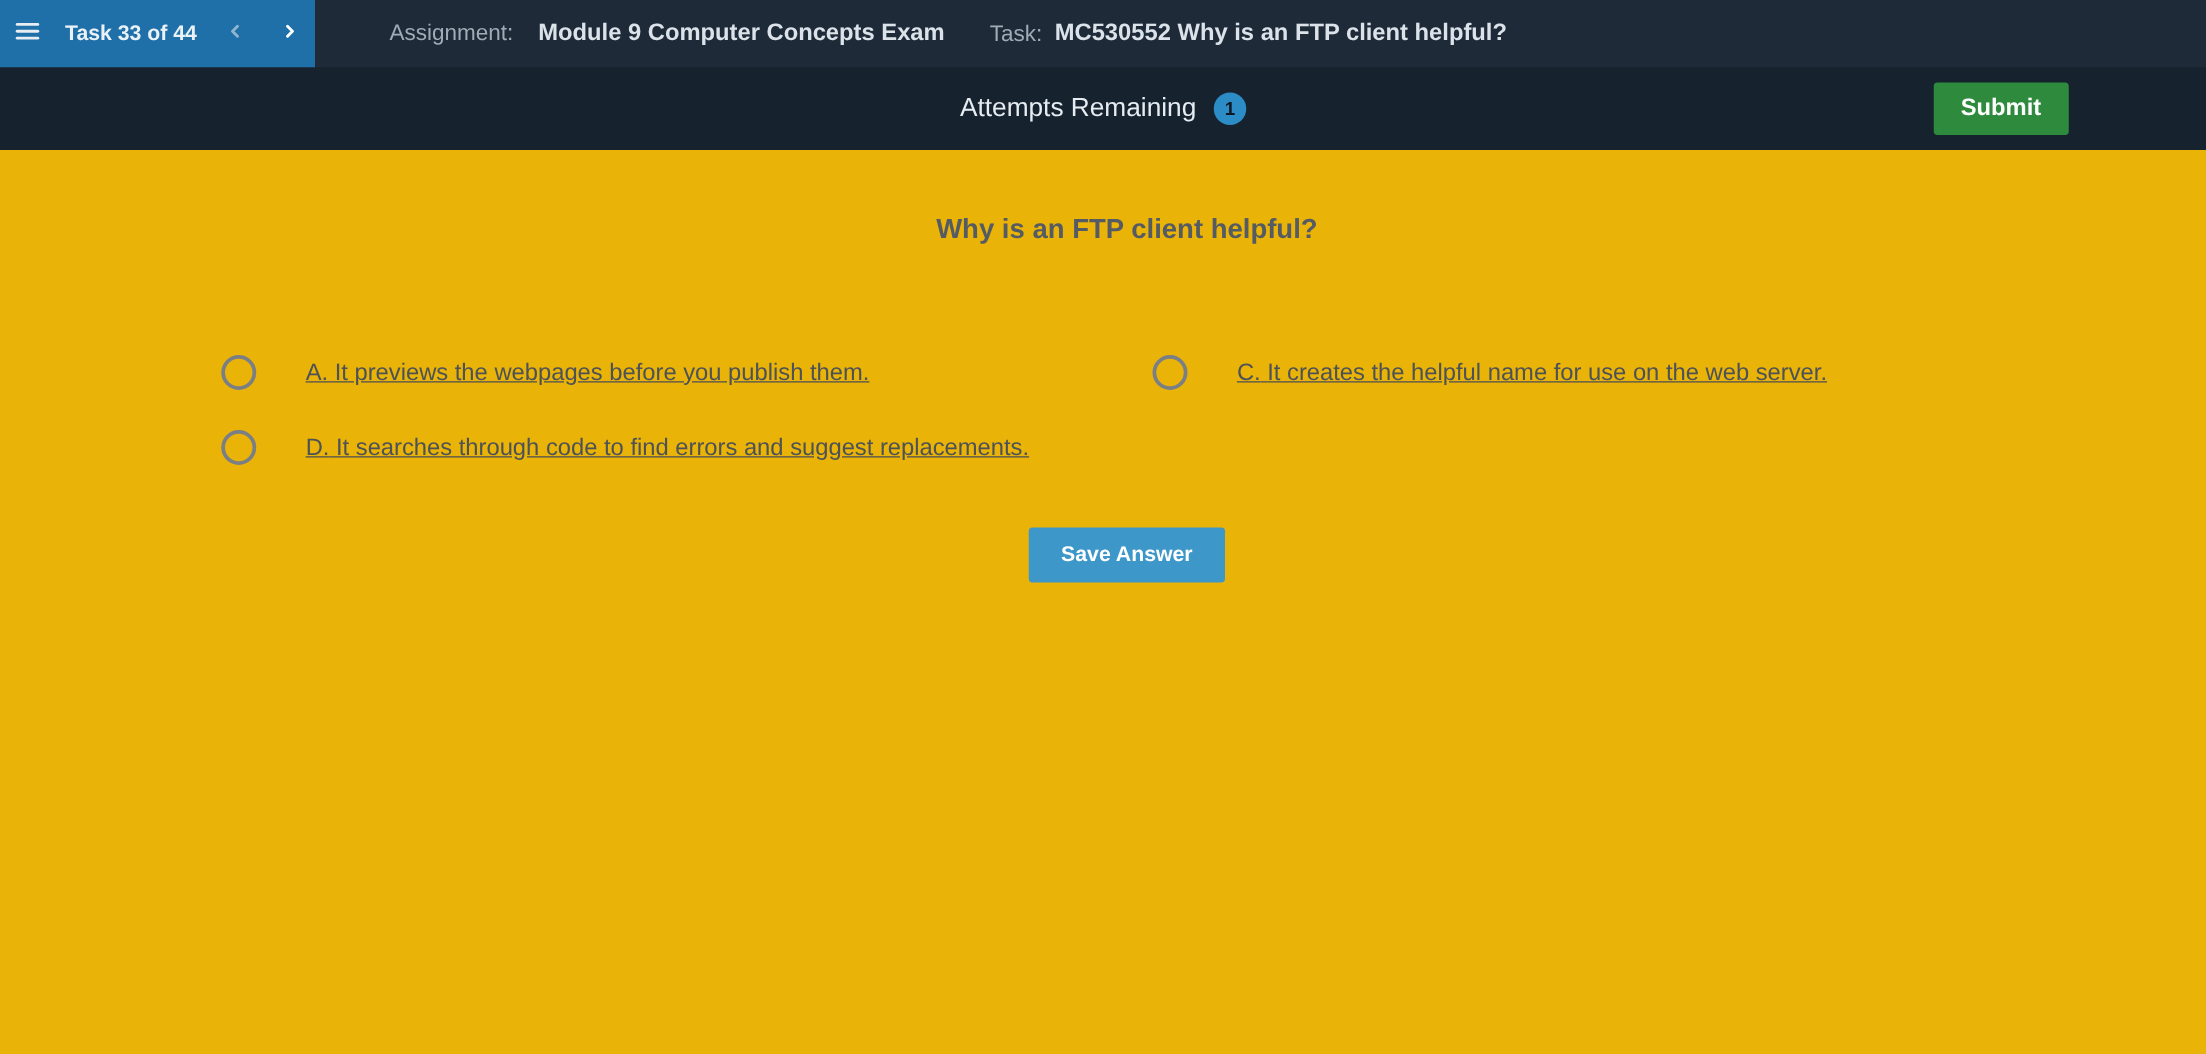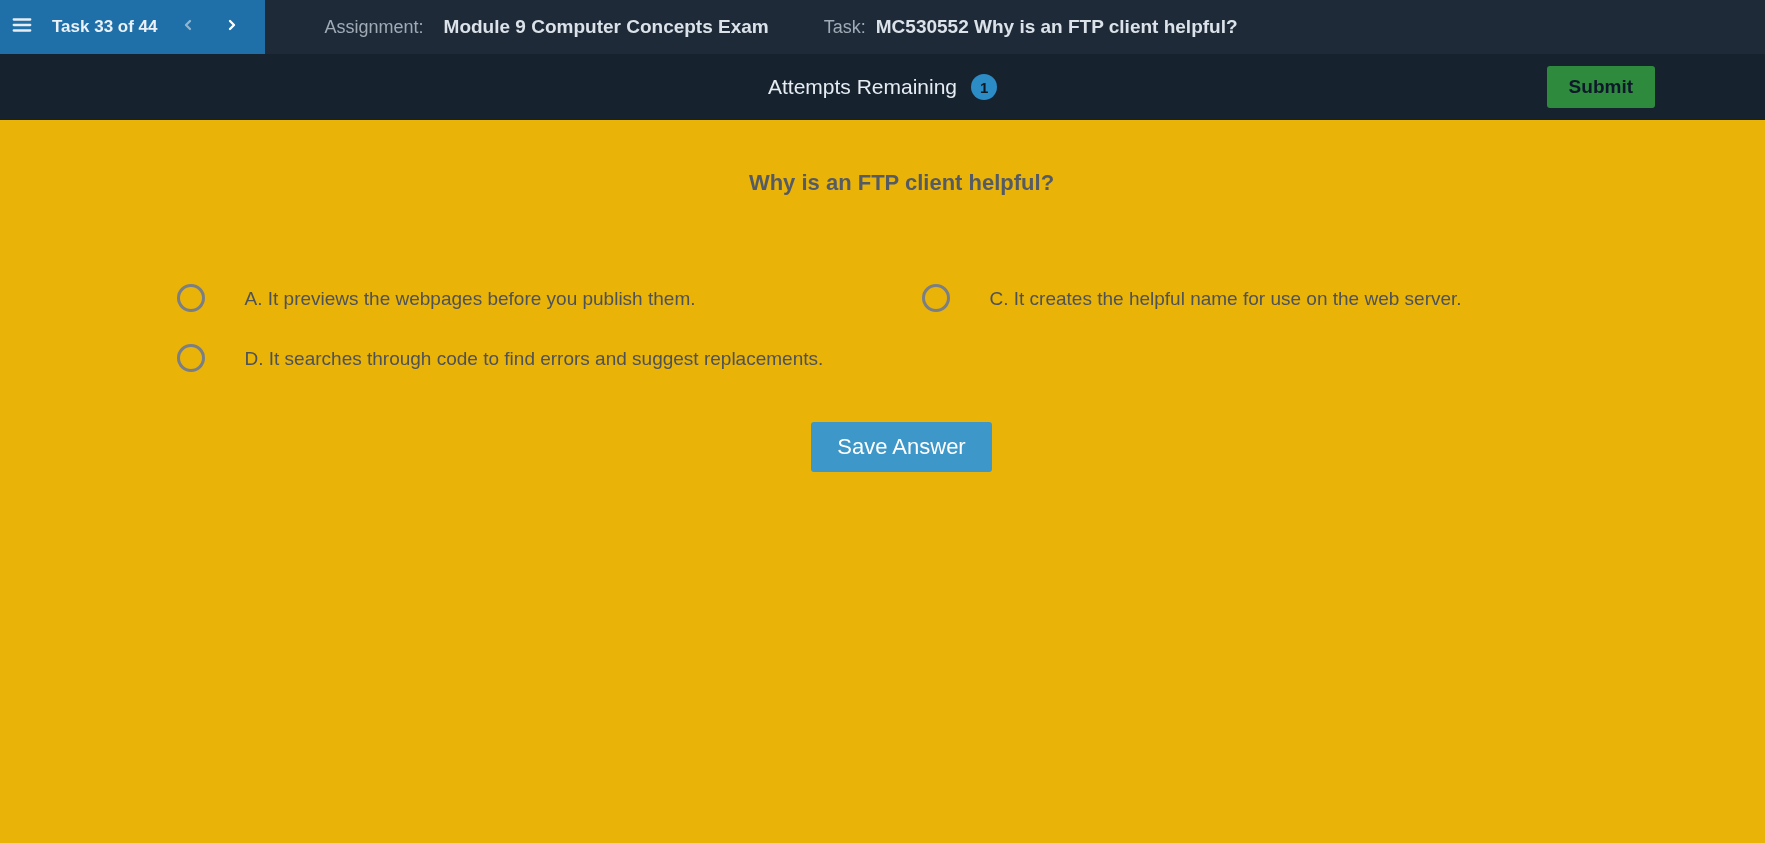--- a/index.html
+++ b/index.html
@@ -18,21 +18,21 @@
   display: flex;
   align-items: center;
   color: #cfd6dd;
   font-size: 18px;
 }
 .task-nav {
   height: 100%;
   background: #1f6fa8;
   display: flex;
   align-items: center;
-  padding: 0 15px 0 0;
+  padding: 0 2px 0 0;
   gap: 8px;
 }
 .menu-btn {
   width: 44px;
   height: 100%;
   display: flex;
   align-items: center;
   justify-content: center;
   color: #e8edf2;
   cursor: pointer;
@@ -58,21 +58,21 @@
 .nav-arrow.next { color: #ffffff; }
 .assignment-block {
   margin-left: 60px;
   display: flex;
   align-items: baseline;
   gap: 20px;
 }
 .assignment-label { color: #a0abb6; font-size: 18px; }
 .assignment-title { color: #dbe2e9; font-size: 19px; font-weight: 700; }
 .task-block {
-  margin-left: 55px;
+  margin-left: 36px;
   display: flex;
   align-items: flex-end;
   gap: 10px;
 }
 .task-label { color: #a0abb6; font-size: 18px; }
 .task-title { color: #dbe2e9; font-size: 19px; font-weight: 700; }
 
 
 .attempts-bar {
   height: 66px;
@@ -99,21 +99,21 @@
   display: flex;
   align-items: center;
   justify-content: center;
 }
 .submit-btn {
   position: absolute;
   right: 110px;
   top: 50%;
   transform: translateY(-50%);
   background: #2e8b3e;
-  color: #0f172a;
+  color: #ffffff;
   border: none;
   font-size: 19px;
   font-weight: 700;
   padding: 10px 22px;
   border-radius: 3px;
   cursor: pointer;
 }
 
 
 .content-panel {
@@ -138,20 +138,21 @@
   column-gap: 40px;
   row-gap: 34px;
   max-width: 1450px;
   margin: 0 auto 50px auto;
 }
 .option-row {
   display: flex;
   align-items: flex-start;
   gap: 40px;
   cursor: pointer;
+  text-decoration: underline;
 }
 .radio-circle {
   flex: 0 0 28px;
   width: 28px;
   height: 28px;
   border: 3px solid #7a7f85;
   border-radius: 50%;
   background: transparent;
   margin-top: -2px;
 }
@@ -162,22 +163,22 @@
 }
 .save-btn-row {
   display: flex;
   justify-content: center;
   margin-top: 40px;
 }
 .save-btn {
   background: #3d97c9;
   color: #fff;
   border: none;
-  font-size: 22px;
-  font-weight: 400;
+  font-size: 17px;
+  font-weight: 700;
   padding: 12px 26px;
   border-radius: 3px;
   cursor: pointer;
   text-align: right;
 }
 </style>
 </head>
 <body>
 
 <div class="top-bar">

